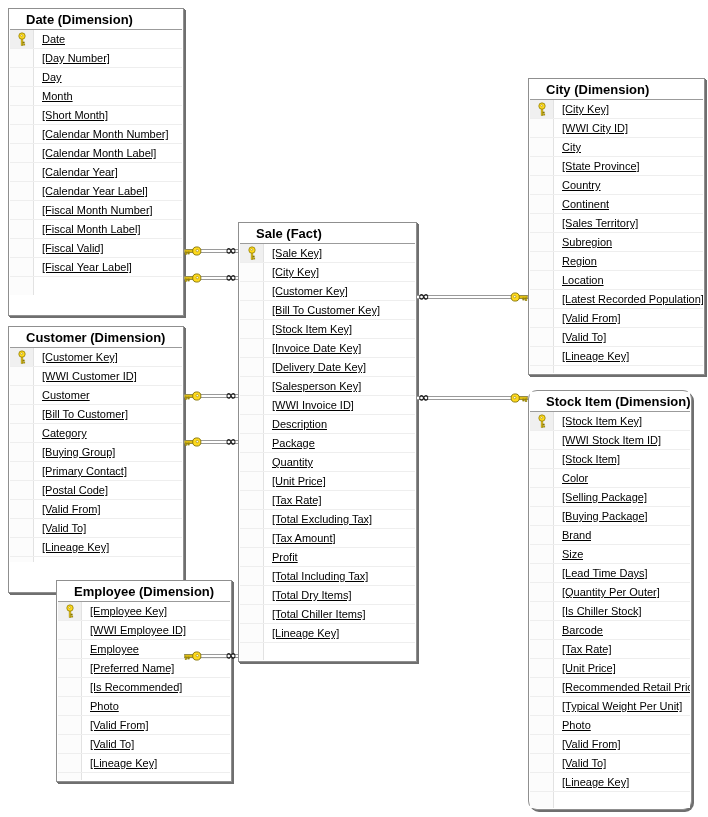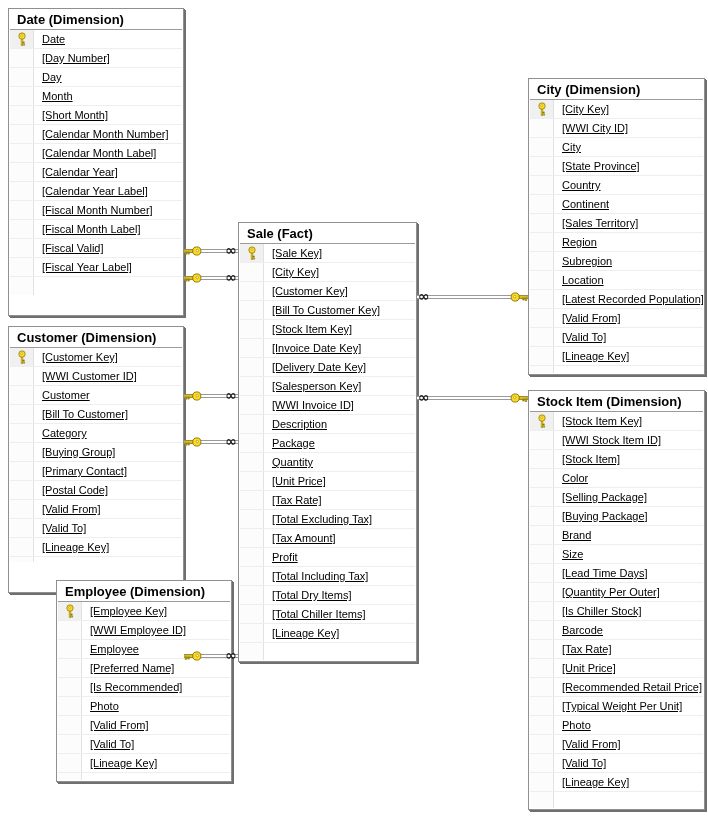--- a/index.html
+++ b/index.html
@@ -18,21 +18,21 @@
     border: 1px solid #8f8f8f;
     box-shadow: 1px 1px 0 #6f6f6f, 2px 2px 0 #6f6f6f;
     padding: 1px;
   }
   .entity-header {
     height: 20px;
     line-height: 19px;
     font-size: 13px;
     font-weight: bold;
     color: #000000;
-    padding-left: 7px;
+    padding-left: 16px;
     background: #ffffff;
     border-bottom: 1px solid #9b9b9b;
     white-space: nowrap;
     overflow: hidden;
     cursor: default;
   }
   .entity-body { position: relative; background: #ffffff; text-decoration: underline; }
   .field-row {
     display: flex;
     height: 19px;
@@ -426,25 +426,25 @@
         <div class="field-row">
           <div class="gutter"></div>
           <div class="field-name">Continent</div>
         </div>
         <div class="field-row">
           <div class="gutter"></div>
           <div class="field-name">[Sales Territory]</div>
         </div>
         <div class="field-row">
           <div class="gutter"></div>
+          <div class="field-name">Subregion</div>
+        </div>
+        <div class="field-row">
+          <div class="gutter"></div>
           <div class="field-name">Region</div>
-        </div>
-        <div class="field-row">
-          <div class="gutter"></div>
-          <div class="field-name">Subregion</div>
         </div>
         <div class="field-row">
           <div class="gutter"></div>
           <div class="field-name">Location</div>
         </div>
         <div class="field-row">
           <div class="gutter"></div>
           <div class="field-name">[Latest Recorded Population]</div>
         </div>
         <div class="field-row">
@@ -457,21 +457,21 @@
         </div>
         <div class="field-row">
           <div class="gutter"></div>
           <div class="field-name">[Lineage Key]</div>
         </div>
         <div class="blank-strip" style="height: 7px;">
           <div class="blank-gutter"></div>
         </div>
       </div>
     </div>
-    <div class="entity" style="left: 528px; top: 390px; width: 177px; height: 420px;">
+    <div class="entity" style="left: 528px; top: 390px; width: 164px; height: 420px; border-radius: 9px;">
       <div class="entity-header">Stock Item (Dimension)</div>
       <div class="entity-body">
         <div class="field-row">
           <div class="gutter has-key">
             <span class="key-vert"><svg viewBox="0 0 18 10" width="100%" height="100%">
                 <g>
                   <rect x="0.8" y="3.9" width="9.5" height="2.2" fill="#ffd91c" stroke="#827200" stroke-width="0.7"></rect>
                   <rect x="1.2" y="6" width="1.4" height="2.6" fill="#ffd91c" stroke="#827200" stroke-width="0.7"></rect>
                   <rect x="3.8" y="6" width="1.4" height="2" fill="#ffd91c" stroke="#827200" stroke-width="0.7"></rect>
                   <circle cx="12.8" cy="5" r="4.1" fill="#ffd91c" stroke="#827200" stroke-width="0.9"></circle>

